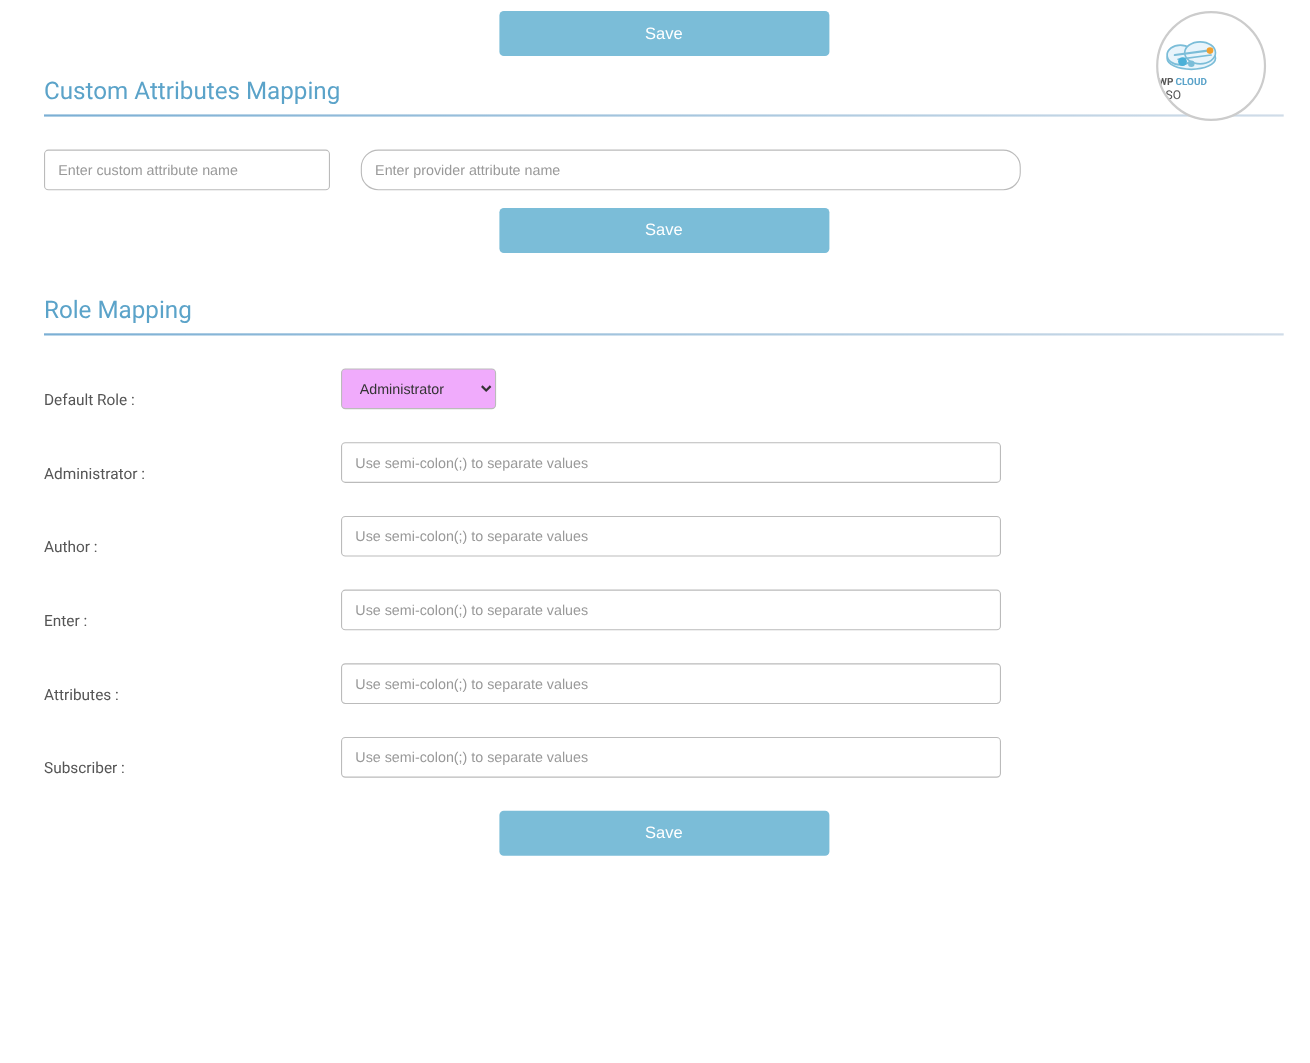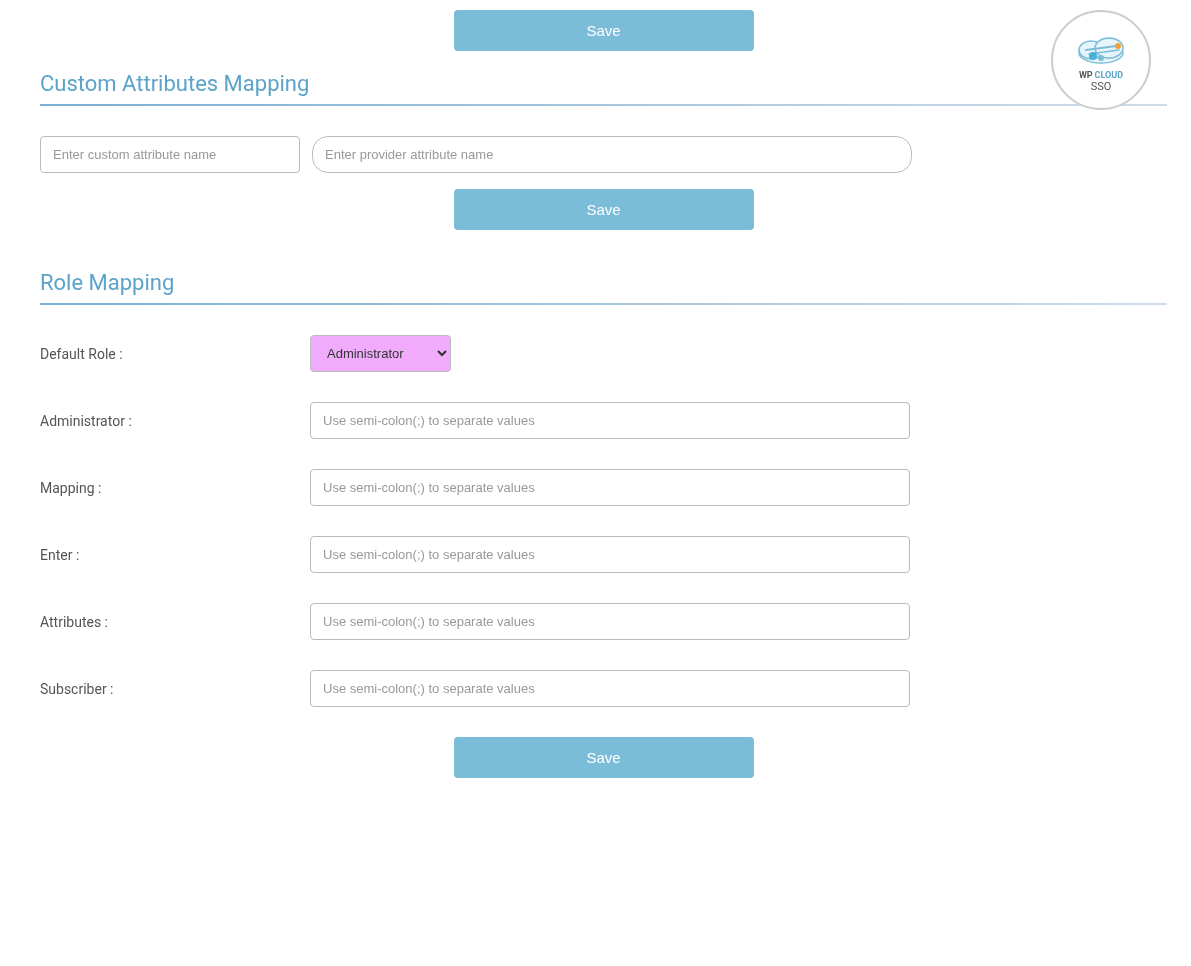--- a/index.html
+++ b/index.html
@@ -38,21 +38,21 @@
       height: 100px;
     }
 
     .logo-circle {
       width: 100px;
       height: 100px;
       border-radius: 50%;
       border: 2px solid #ccc;
       display: flex;
       flex-direction: column;
-      align-items: center;
+      align-items: flex-start;
       justify-content: center;
       background: #fff;
       overflow: hidden;
     }
 
     
     .section-title {
       font-size: 22px;
       color: #5ba3c9;
       margin-bottom: 8px;
@@ -65,21 +65,21 @@
       margin-bottom: 30px;
     }
 
     
     .custom-attributes-section {
       margin-bottom: 40px;
     }
 
     .attribute-inputs-row {
       display: flex;
-      gap: 12px;
+      gap: 28px;
       margin-bottom: 16px;
       align-items: center;
     }
 
     .attr-input-small {
       width: 260px;
       padding: 10px 12px;
       border: 1px solid #bbb;
       border-radius: 4px;
       font-size: 13px;
@@ -121,21 +121,21 @@
       margin: 0 auto;
     }
 
     
     .role-mapping-section {
       margin-top: 10px;
     }
 
     .role-row {
       display: flex;
-      align-items: center;
+      align-items: flex-end;
       margin-bottom: 30px;
     }
 
     .role-label {
       width: 270px;
       font-size: 14px;
       color: #555;
       flex-shrink: 0;
     }
 
@@ -233,21 +233,21 @@
         <option>Subscriber</option>
       </select>
     </div>
 
     <div class="role-row">
       <div class="role-label">Administrator :</div>
       <input type="text" class="role-input" placeholder="Use semi-colon(;) to separate values" style="">
     </div>
 
     <div class="role-row">
-      <div class="role-label">Mapping :</div>
+      <div class="role-label">Author :</div>
       <input type="text" class="role-input" placeholder="Use semi-colon(;) to separate values" style="">
     </div>
 
     <div class="role-row">
       <div class="role-label">Enter :</div>
       <input type="text" class="role-input" placeholder="Use semi-colon(;) to separate values" style="">
     </div>
 
     <div class="role-row">
       <div class="role-label">Attributes :</div>

